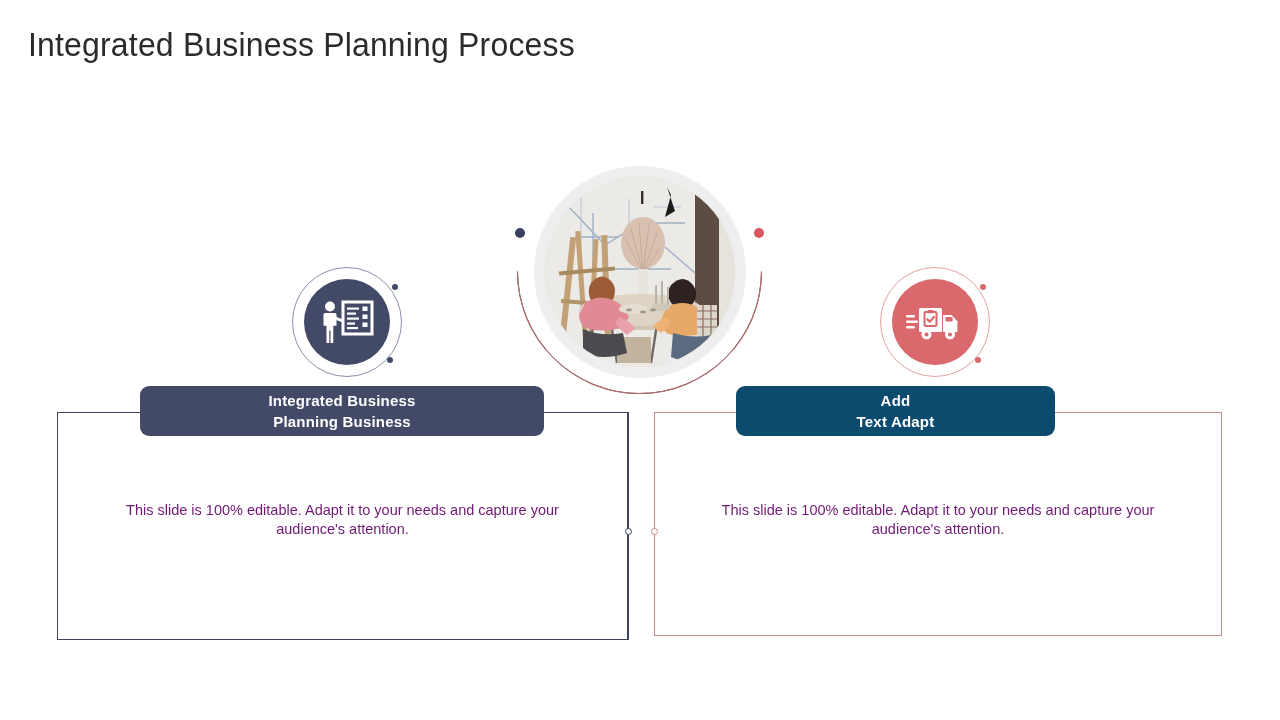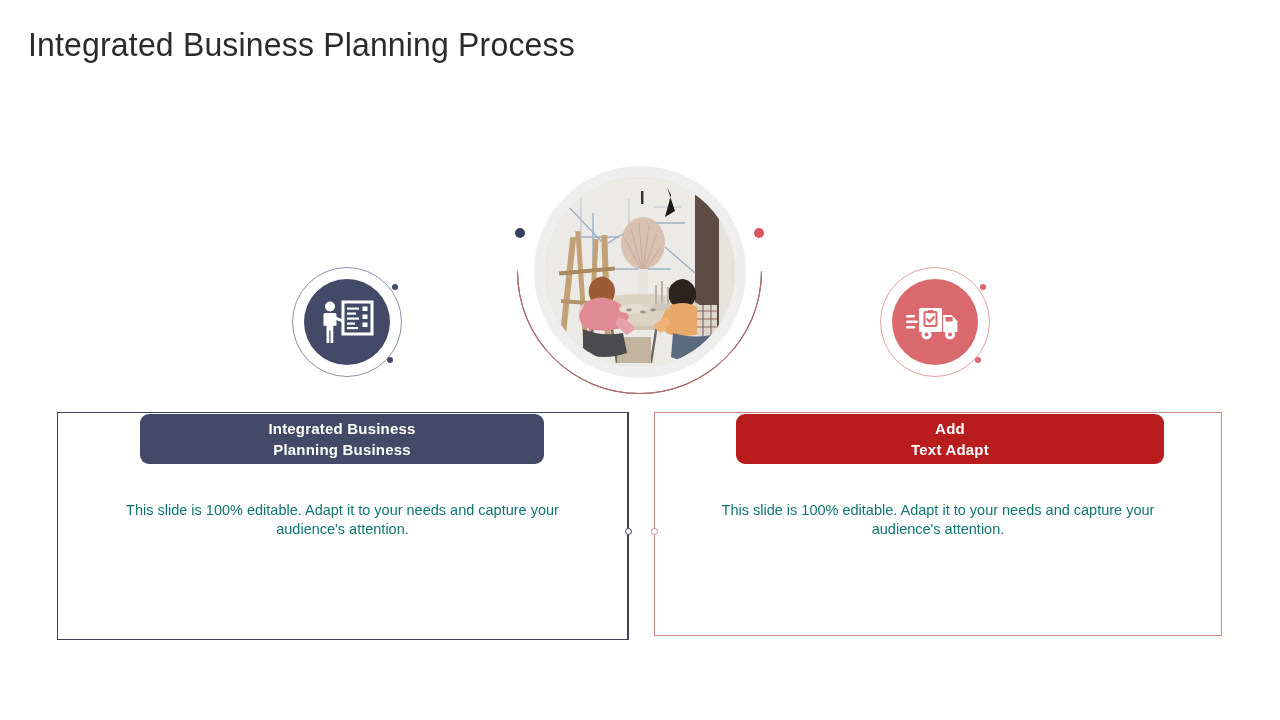--- a/index.html
+++ b/index.html
@@ -59,55 +59,54 @@
   }
 
   .card-body {
     position: absolute;
     left: 0;
     right: 0;
     top: 88px;
     text-align: center;
     font-size: 14.5px;
     line-height: 19px;
-    color: #0f766e;
+    color: #701a75;
     padding: 0 60px;
     box-sizing: border-box;
   }
 
   
   .badge {
     position: absolute;
     box-sizing: border-box;
     border-radius: 9px;
     color: #ffffff;
     font-weight: bold;
     font-size: 15px;
     line-height: 21px;
     text-align: center;
     display: flex;
     flex-direction: column;
     align-items: center;
     justify-content: center;
     letter-spacing: 0.2px;
-    margin-top: 28px;
   }
   .badge-left {
     left: 140px;
     top: 386px;
     width: 404px;
     height: 50px;
     background: #434a68;
   }
   .badge-right {
     left: 736px;
     top: 386px;
-    width: 428px;
+    width: 319px;
     height: 50px;
-    background: #b91c1c;
+    background: #0c4a6e;
     text-align: right;
   }
 
   
   .icon-node {
     position: absolute;
     width: 110px;
     height: 110px;
   }
   .icon-node.left  { left: 292px; top: 267px; }

